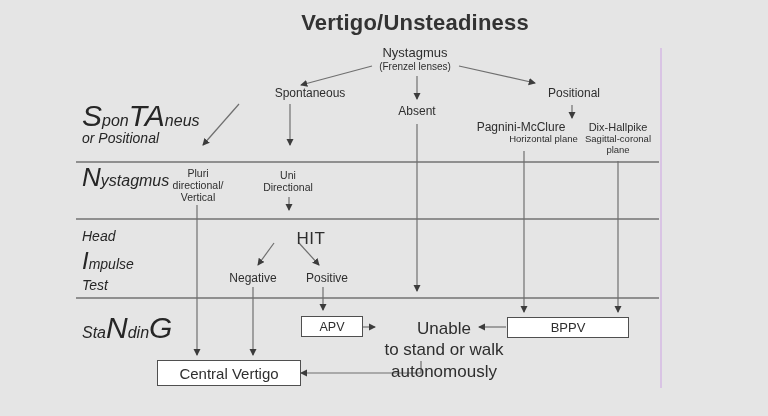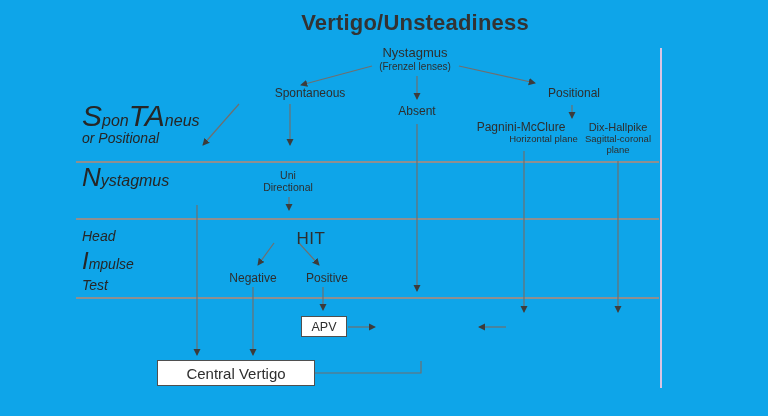--- a/index.html
+++ b/index.html
@@ -1,17 +1,17 @@
 <!DOCTYPE html>
 <html><head>
 <meta charset="utf-8">
 <style>
   html,body{margin:0;padding:0;background:#fff;}
   #stage{
-    position:relative;width:768px;height:416px;background:#0ea5e9;overflow:hidden;
+    position:relative;width:768px;height:416px;background:#e5e5e5;overflow:hidden;
     font-family:"Liberation Sans","DejaVu Sans",sans-serif;color:#2e2e2e;
   }
   svg.wires{position:absolute;left:0;top:0;width:768px;height:416px;}
   .node{position:absolute;transform:translateX(-50%);text-align:center;white-space:nowrap;line-height:1.15;}
   .title{font-size:22px;font-weight:bold;letter-spacing:.2px;color:#333;}
   .n13{font-size:13px;}
   .n12{font-size:12px;}
   .n11{font-size:17px;padding-left:46px;}
   .n10{font-size:10.5px;line-height:1.16;}
   .n9{font-size:9.5px;line-height:1.18;}
@@ -77,46 +77,62 @@
   <div class="node n12" style="left:266px;top:87px;margin-left:44px;">Spontaneous</div>
   <div class="node n12" style="left:574px;top:87px;">Positional</div>
   <div class="node n12" style="left:417px;top:105px;">Absent</div>
 
   <div class="node" style="left:521px;top:121px;font-size:12px;">Pagnini-McClure</div>
   <div class="node n9" style="left:521px;top:133px;padding-left:45px;">Horizontal plane</div>
   <div class="node" style="left:618px;top:121px;font-size:11px;">Dix-Hallpike</div>
   <div class="node n9" style="left:618px;top:133px;">Sagittal-coronal</div>
   <div class="node n9" style="left:618px;top:144px;">plane</div>
 
+  <div class="node n10" style="left:198px;top:167px;">
+    <div>Pluri</div>
+    <div>directional/</div>
+    <div>Vertical</div>
+  </div>
   <div class="node n10" style="left:288px;top:169px;">
     <div>Uni</div>
     <div>Directional</div>
   </div>
 
   <div class="node n11" style="left:288px;top:229px;letter-spacing:.5px;">HIT</div>
   <div class="node n12" style="left:253px;top:272px;">Negative</div>
   <div class="node n12" style="left:327px;top:272px;">Positive</div>
 
+  <div class="node n11" style="left:421px;top:318px;line-height:1.26;">
+    <div>Unable</div>
+    <div>to stand or walk</div>
+    <div>autonomously</div>
+  </div>
 
-  <div class="box" style="left:301px;top:316px;width:46px;height:21px;font-size:12.5px;">
+  <div class="box" style="left:301px;top:316px;width:62px;height:21px;font-size:12.5px;">
     <span>APV</span>
   </div>
-  <div class="box" style="left:157px;top:360px;width:158px;height:26px;font-size:15px;">
+  <div class="box" style="left:507px;top:317px;width:122px;height:21px;font-size:13px;">
+    <span>BPPV</span>
+  </div>
+  <div class="box" style="left:157px;top:360px;width:144px;height:26px;font-size:15px;">
     <span>Central Vertigo</span>
   </div>
 
   <div class="mnem" style="top:101px;">
     <span class="big">S</span><span class="sm16">pon</span><span class="big">TA</span><span class="sm16">neus</span>
   </div>
   <div class="mnem sm14" style="top:131px;">or Positional</div>
 
   <div class="mnem" style="top:164px;">
     <span class="big26">N</span><span class="sm16">ystagmus</span>
   </div>
 
   <div class="mnem sm14" style="top:229px;">Head</div>
   <div class="mnem" style="top:249px;">
     <span class="big24">I</span><span class="sm14">mpulse</span>
   </div>
   <div class="mnem sm14" style="top:278px;">Test</div>
 
+  <div class="mnem" style="top:313px;">
+    <span class="sm16">Sta</span><span class="big">N</span><span class="sm16">din</span><span class="big">G</span>
+  </div>
 
 </div>
 
 </body></html>

